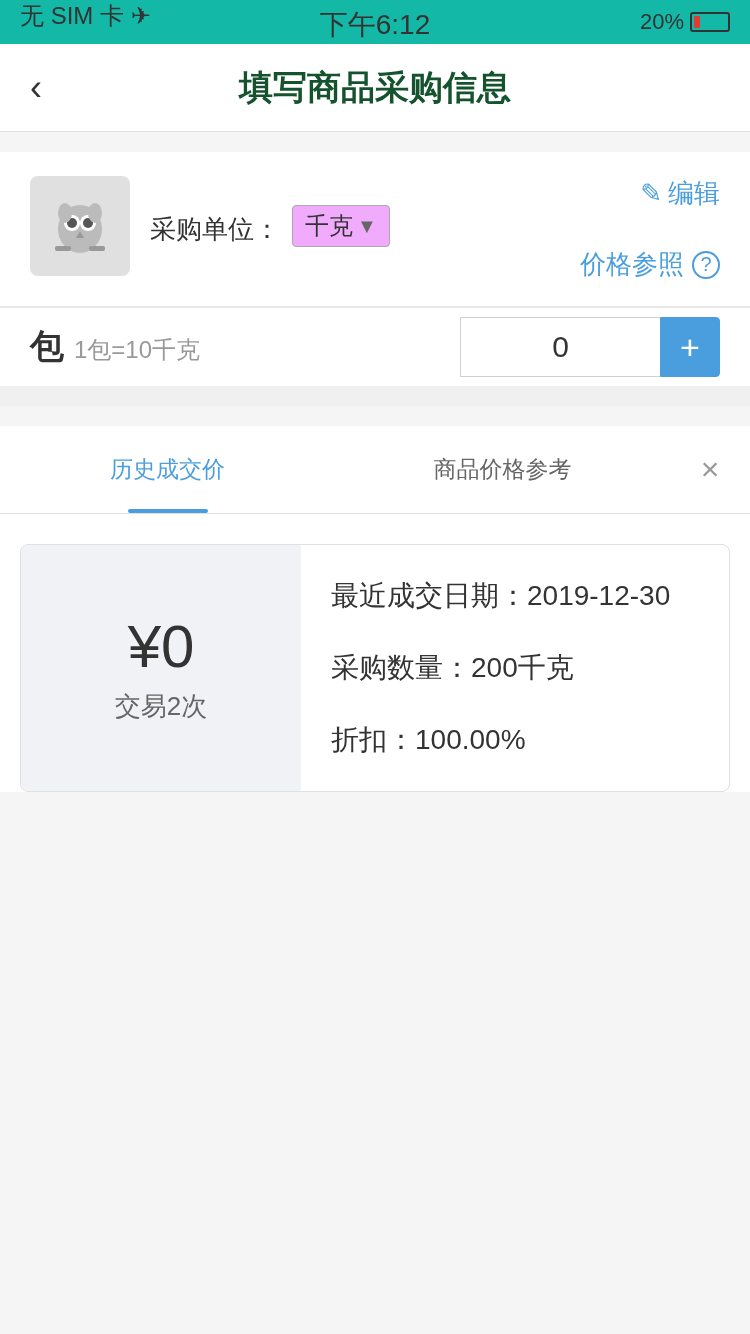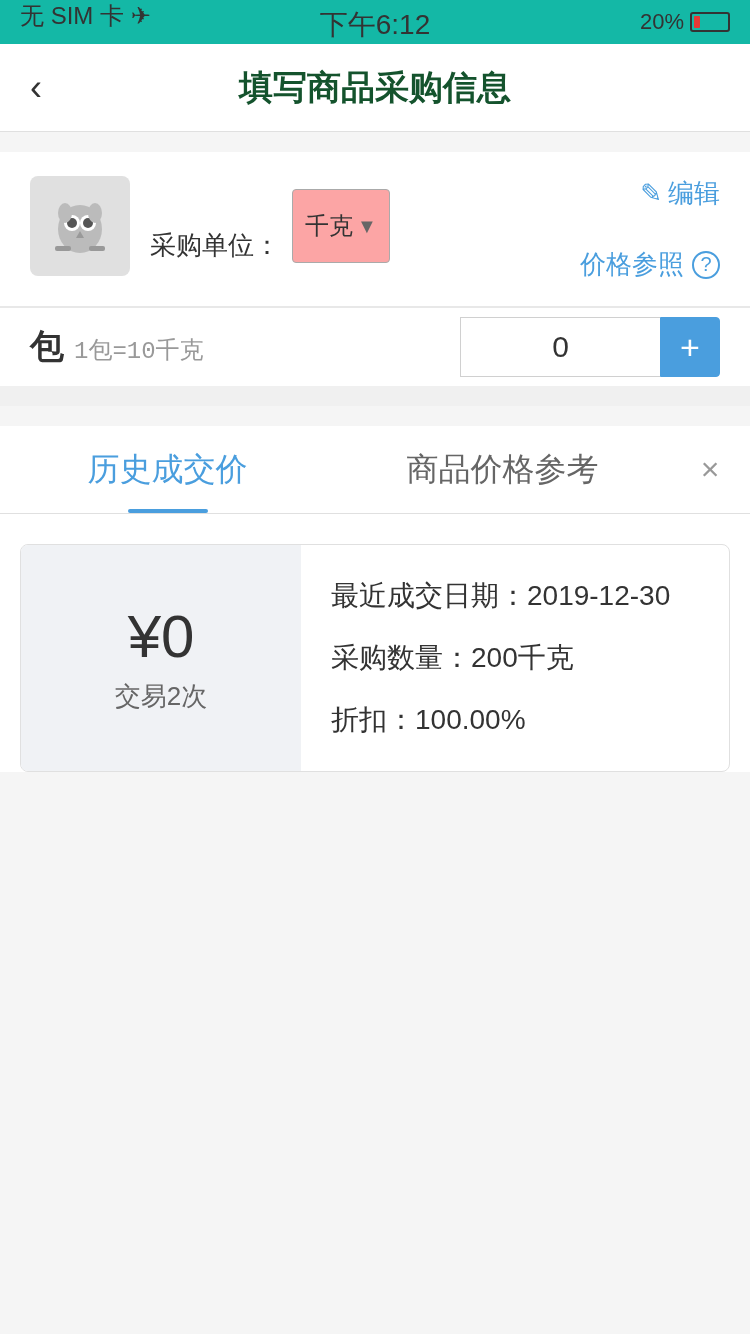--- a/index.html
+++ b/index.html
@@ -129,27 +129,27 @@
     .product-unit-row {
       display: flex;
       align-items: flex-end;
       gap: 12px;
       font-size: 26px;
       color: #333;
     }
     .unit-tag {
       border: 1px solid #aaa;
       border-radius: 4px;
-      padding: 20px 12px;
+      padding: 4px 12px;
       font-size: 24px;
       color: #333;
       display: flex;
       align-items: center;
       gap: 4px;
-      background: #fca5a5;
+      background: #f0abfc;
     }
     .unit-arrow {
       font-size: 20px;
       color: #666;
     }
     .edit-link {
       color: #4a9ede;
       font-size: 26px;
       display: flex;
       align-items: center;
@@ -197,21 +197,20 @@
       gap: 10px;
     }
     .qty-main-label {
       font-size: 34px;
       font-weight: 600;
       color: #333;
     }
     .qty-sub-label {
       font-size: 24px;
       color: #999;
-      font-family: Liberation Mono, monospace;
     }
     .quantity-controls {
       display: flex;
       align-items: center;
       gap: 0;
     }
     .qty-input-box {
       width: 200px;
       height: 60px;
       border: 1px solid #d0d0d0;
@@ -253,21 +252,21 @@
       flex: 1;
       display: flex;
       flex-direction: column;
       align-items: center;
       justify-content: center;
       height: 100%;
       cursor: pointer;
       position: relative;
     }
     .tab-label {
-      font-size: 32px;
+      font-size: 23px;
     }
     .tab-item.active .tab-label {
       color: #4a9ede;
     }
     .tab-item.inactive .tab-label {
       color: #666;
     }
     .tab-underline {
       position: absolute;
       bottom: 0;
@@ -314,21 +313,21 @@
     .price-transactions {
       font-size: 26px;
       color: #666;
       margin-top: 8px;
     }
     .price-right-panel {
       flex: 1;
       padding: 30px 30px;
       display: flex;
       flex-direction: column;
-      gap: 20px;
+      gap: 30px;
       justify-content: center;
     }
     .price-detail-row {
       font-size: 28px;
       color: #333;
       line-height: 1.5;
     }
 
     
     .section-separator {

